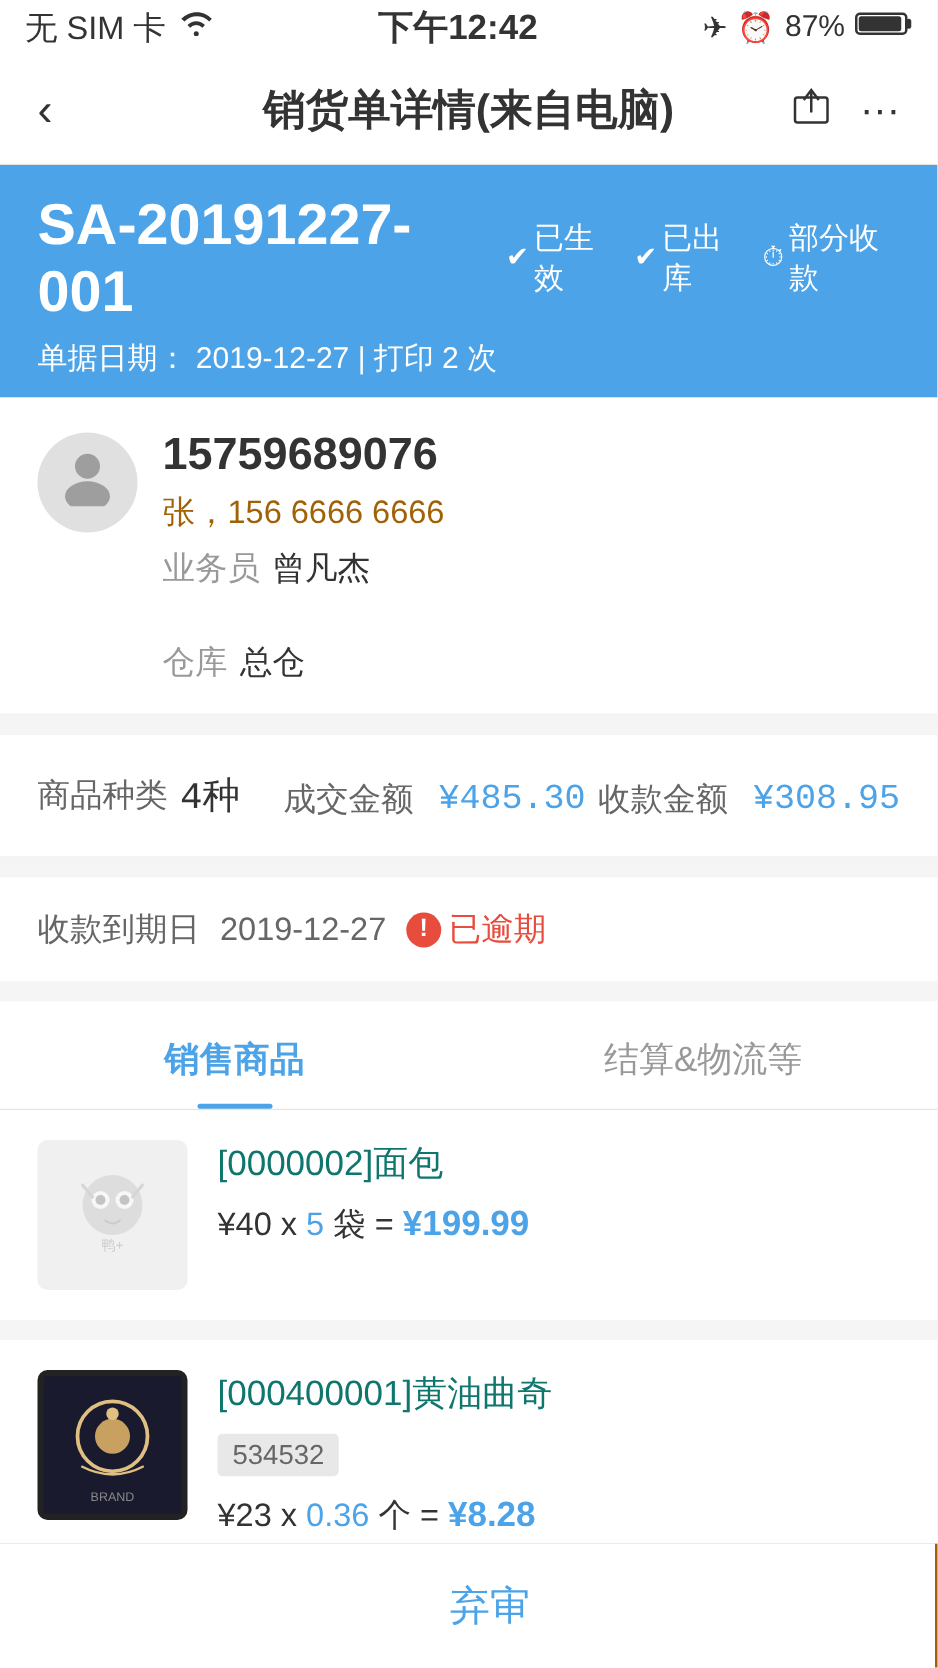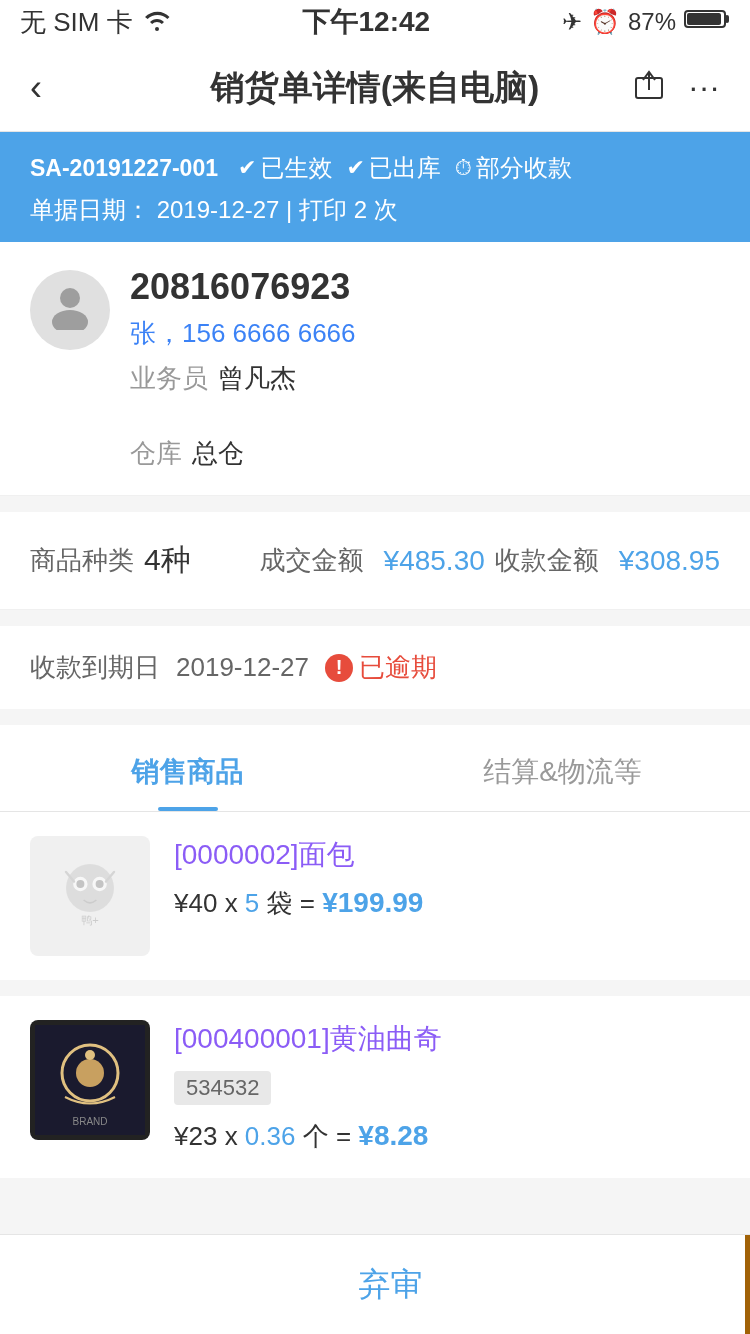--- a/index.html
+++ b/index.html
@@ -17,21 +17,21 @@
     .status-bar {
       height: 44px;
       background: #fff;
       display: flex;
       align-items: center;
       justify-content: space-between;
       padding: 0 20px;
       font-size: 26px;
       font-weight: 500;
     }
-    .status-left { display: flex; align-items: center; gap: 10px; }
+    .status-left { display: flex; gap: 10px; }
     .status-center { font-weight: 600; font-size: 28px; }
     .status-right { display: flex; align-items: center; gap: 8px; font-size: 24px; }
 
     
     .nav-bar {
       height: 88px;
       background: #fff;
       display: flex;
       align-items: center;
       padding: 0 30px;
@@ -70,21 +70,21 @@
       background: #4da3e8;
       padding: 20px 30px 16px;
     }
     .banner-row1 {
       display: flex;
       align-items: center;
       gap: 20px;
       margin-bottom: 10px;
     }
     .order-number {
-      font-size: 23px;
+      font-size: 46px;
       font-weight: 700;
       color: #fff;
     }
     .status-badges {
       display: flex;
       gap: 14px;
       align-items: center;
     }
     .badge {
       display: flex;
@@ -115,41 +115,42 @@
       background: #e0e0e0;
       display: flex;
       align-items: center;
       justify-content: center;
       flex-shrink: 0;
       margin-top: 4px;
     }
     .avatar-icon { font-size: 48px; color: #9e9e9e; }
     .customer-info { flex: 1; }
     .customer-phone { font-size: 36px; font-weight: 600; color: #333; margin-bottom: 8px; }
-    .customer-name { font-size: 26px; color: #3b82f6; margin-bottom: 10px; }
+    .customer-name { font-size: 26px; color: #a16207; margin-bottom: 10px; }
     .customer-meta {
       display: flex;
       gap: 40px;
       font-size: 26px;
       color: #666;
       flex-direction: column;
     }
     .meta-item { display: flex; align-items: center; gap: 10px; }
     .meta-label { color: #999; }
     .meta-value { color: #333; }
 
     
     .stats-section {
       background: #fff;
       padding: 28px 30px;
       display: flex;
       justify-content: space-between;
-      align-items: center;
+      align-items: flex-end;
       border-bottom: 1px solid #f0f0f0;
       margin-top: 16px;
+      font-family: Liberation Mono, monospace;
     }
     .stats-left { font-size: 26px; color: #666; display: flex; align-items: center; gap: 10px; }
     .stats-value { font-size: 30px; color: #333; font-weight: 500; }
     .stats-right { display: flex; gap: 10px; align-items: flex-end; }
     .stat-row { display: flex; gap: 20px; align-items: center; font-size: 26px; }
     .stat-label { color: #666; }
     .stat-amount { color: #4da3e8; font-weight: 500; font-size: 28px; }
 
     
     .due-section {
@@ -233,21 +234,21 @@
       height: 120px;
       border-radius: 8px;
       background: #f0f0f0;
       flex-shrink: 0;
       display: flex;
       align-items: center;
       justify-content: center;
       overflow: hidden;
     }
     .product-details { flex: 1; }
-    .product-name { font-size: 28px; color: #8b5cf6; margin-bottom: 12px; }
+    .product-name { font-size: 28px; color: #0f766e; margin-bottom: 12px; }
     .product-tag {
       display: inline-block;
       background: #e8e8e8;
       color: #666;
       font-size: 22px;
       padding: 4px 12px;
       border-radius: 4px;
       margin-bottom: 14px;
     }
     .product-price { font-size: 26px; color: #333; }
@@ -269,21 +270,21 @@
       flex: 1;
       display: flex;
       align-items: center;
       justify-content: center;
       font-size: 32px;
       color: #4da3e8;
       cursor: pointer;
       font-weight: 500;
     }
     .bottom-btn:first-child {
-      border-right: 5px solid #a16207;
+      border-right: 2px solid #a16207;
       margin-left: 36px;
     }
 
     
     .owl-svg { width: 80px; height: 80px; opacity: 0.5; }
     .product2-thumb {
       width: 120px;
       height: 120px;
       border-radius: 8px;
       flex-shrink: 0;
@@ -366,21 +367,21 @@
 <div class="customer-section">
   <div class="avatar">
     <span class="avatar-icon">
       <svg width="50" height="50" viewBox="0 0 50 50" fill="none">
         <circle cx="25" cy="18" r="10" fill="#9e9e9e"></circle>
         <ellipse cx="25" cy="42" rx="18" ry="12" fill="#9e9e9e"></ellipse>
       </svg>
     </span>
   </div>
   <div class="customer-info">
-    <div class="customer-phone">20816076923</div>
+    <div class="customer-phone">15759689076</div>
     <div class="customer-name">张，156 6666 6666</div>
     <div class="customer-meta">
       <div class="meta-item">
         <span class="meta-label">业务员</span>
         <span class="meta-value">曾凡杰</span>
       </div>
       <div class="meta-item">
         <span class="meta-label">仓库</span>
         <span class="meta-value">总仓</span>
       </div>

